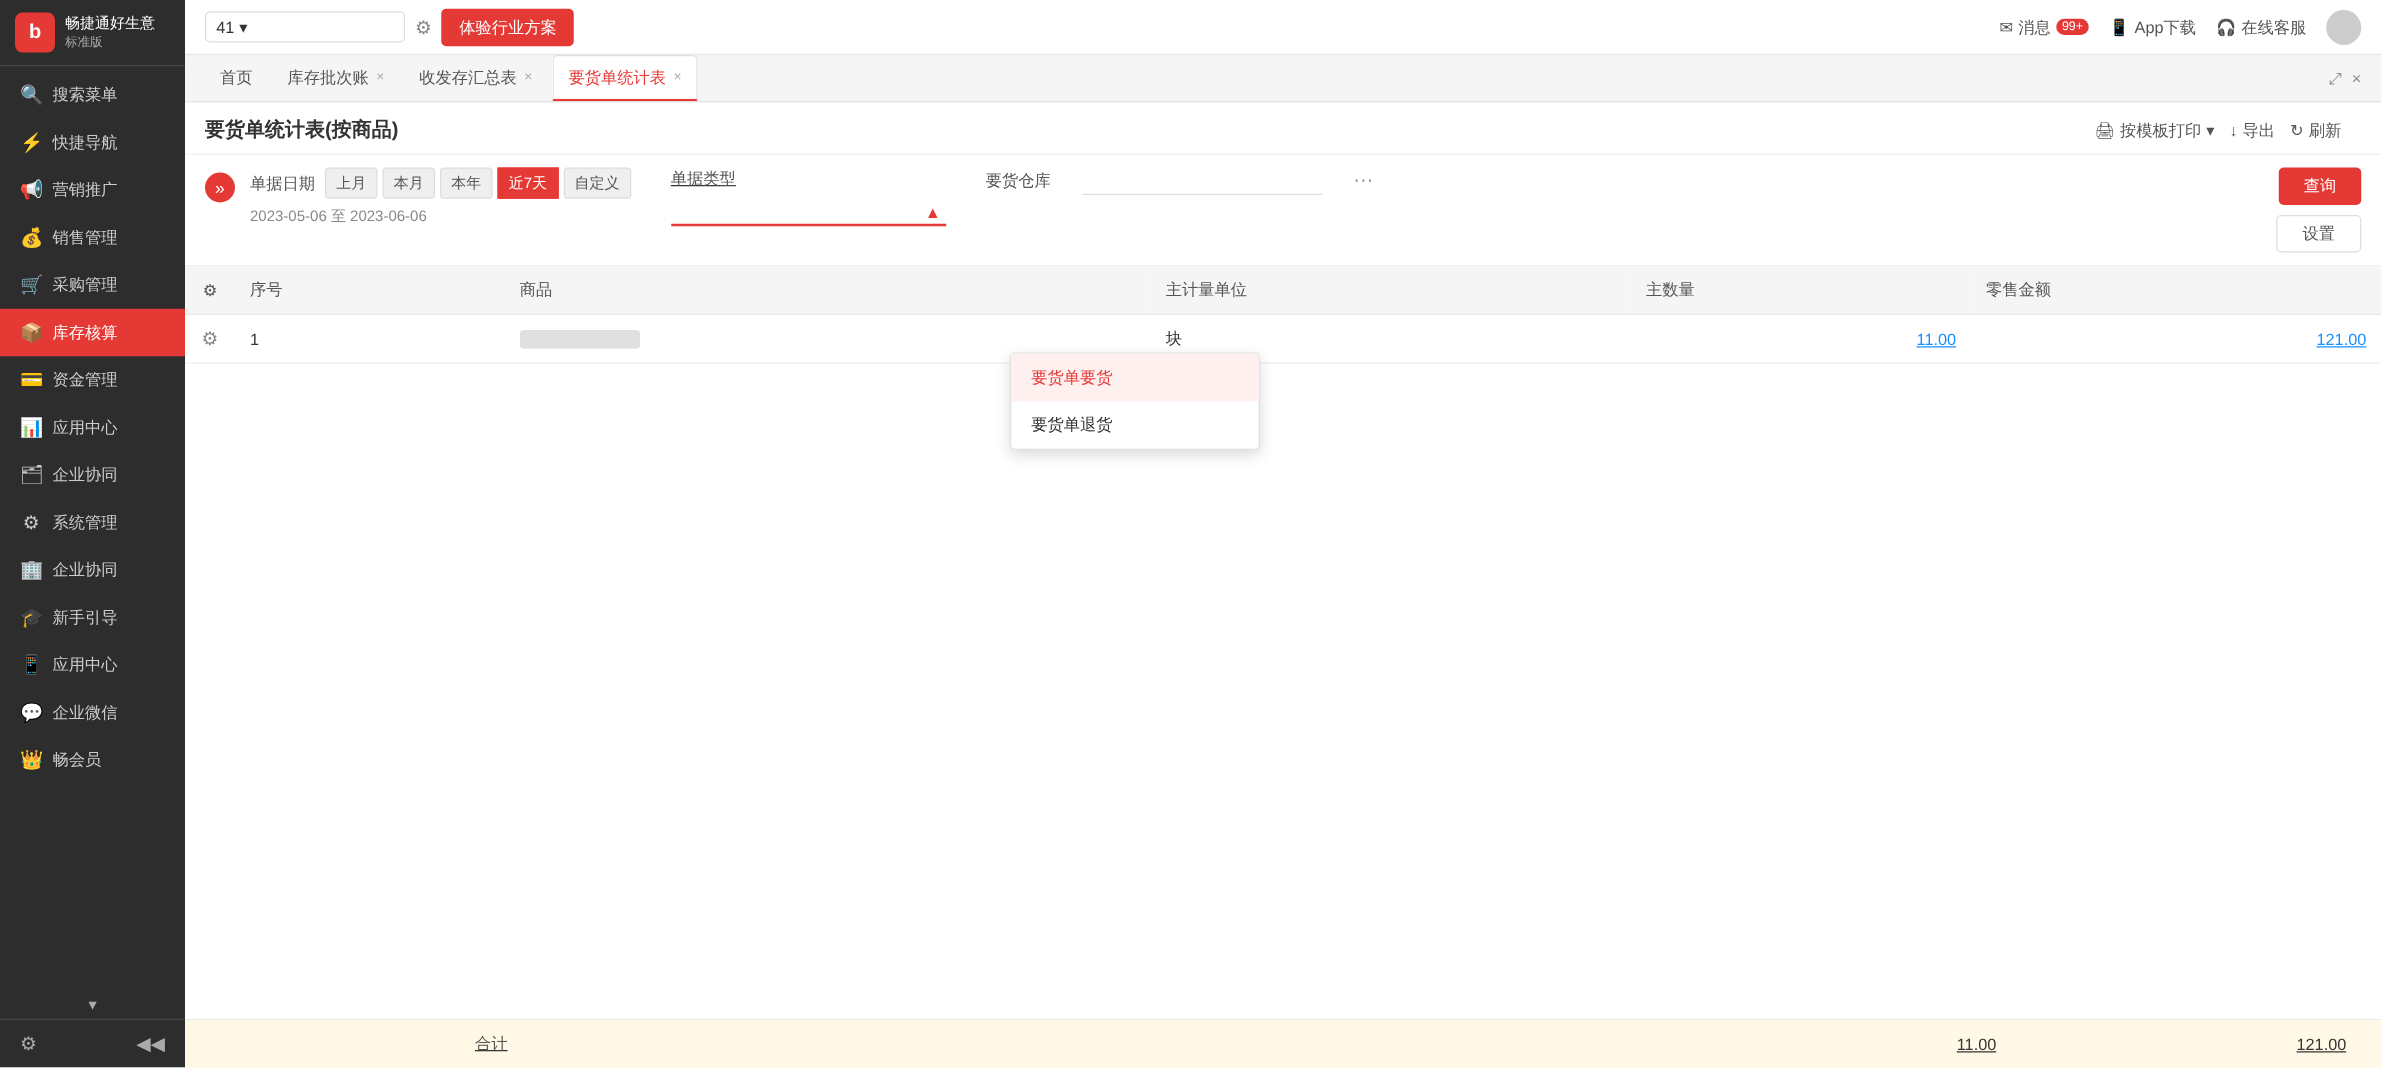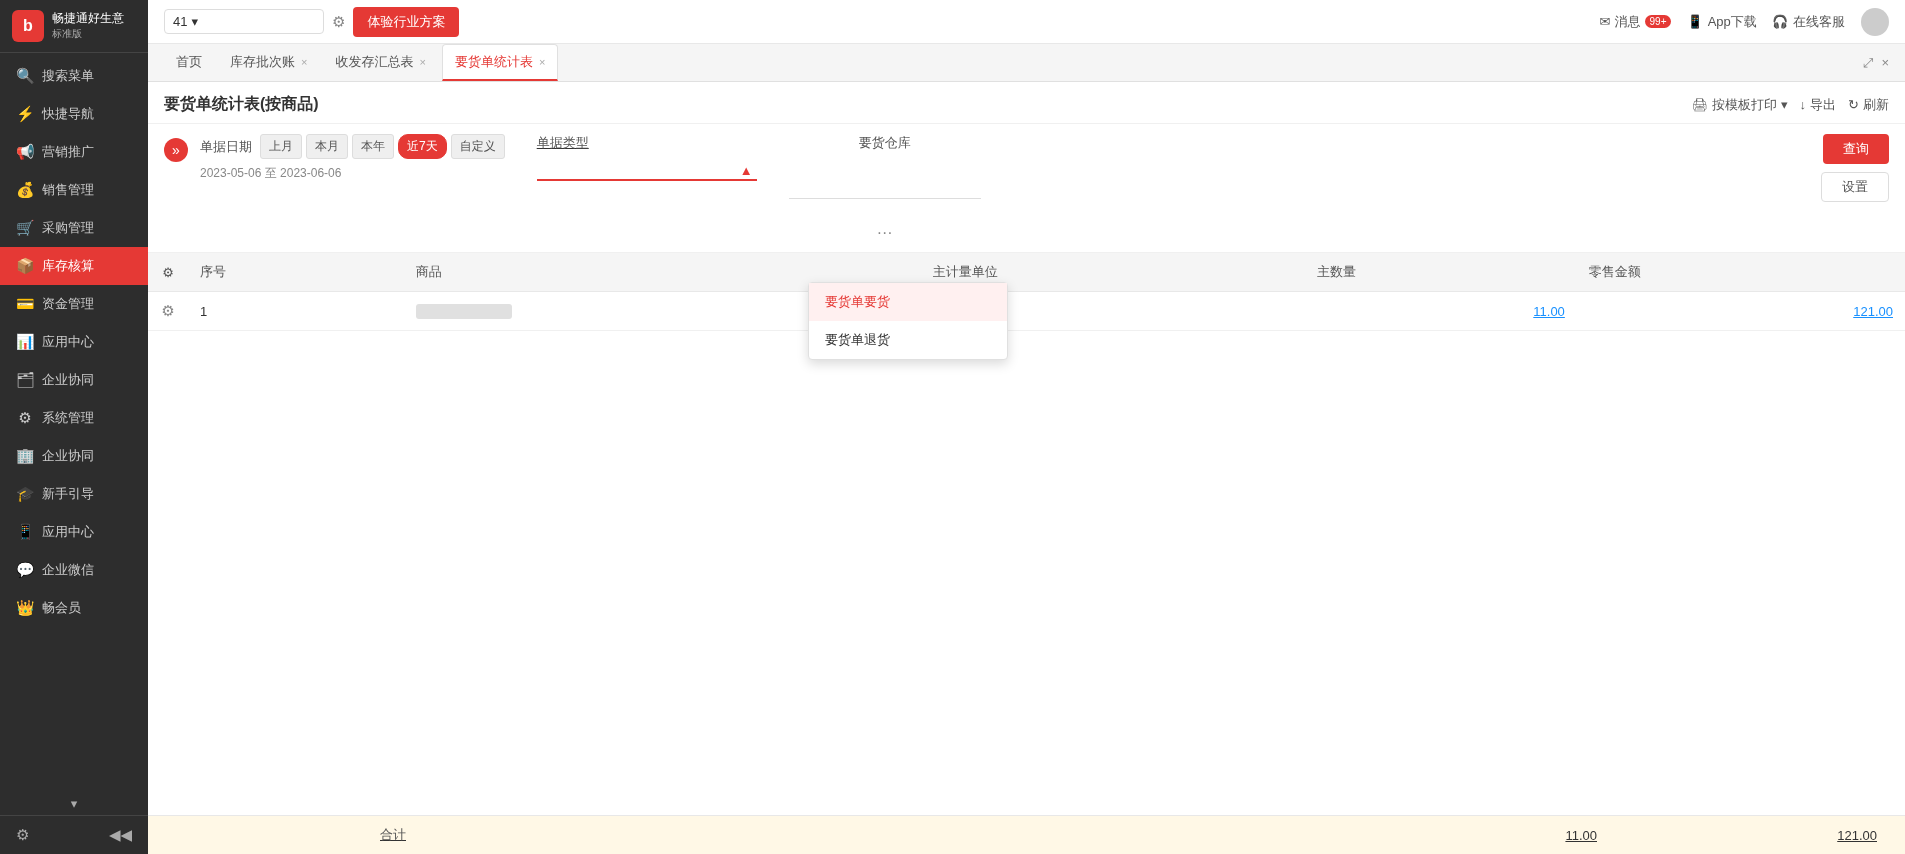--- a/index.html
+++ b/index.html
@@ -115,21 +115,21 @@
     .tab-actions { margin-left: auto; display: flex; gap: 8px; color: #888; }
 
     
     .page-content {
       flex: 1; overflow: auto; background: #fff; position: relative;
     }
 
     
     .page-header {
       display: flex; align-items: center; justify-content: space-between;
-      padding: 12px 16px 8px 16px;
+      padding: 12px 32px 8px 16px;
       border-bottom: 1px solid #f0f0f0;
     }
     .page-title { font-size: 16px; font-weight: 600; color: #333; }
     .page-actions { display: flex; align-items: center; gap: 12px; color: #555; font-size: 13px; }
     .page-actions span { cursor: pointer; display: flex; align-items: center; gap: 4px; }
 
     
     .filter-bar {
       display: flex; align-items: flex-start; gap: 12px;
       padding: 10px 16px;
@@ -145,21 +145,21 @@
     .filter-group { display: flex; flex-direction: column; gap: 6px; }
     .filter-row { display: flex; align-items: center; gap: 8px; }
     .filter-label { color: #555; font-size: 13px; white-space: nowrap; }
     .date-btns { display: flex; gap: 4px; }
     .date-btn {
       padding: 3px 8px; font-size: 12px; border: 1px solid #ddd;
       border-radius: 3px; cursor: pointer; color: #555;
     }
     .date-btn.hot {
       background: #e53935; color: white; border-color: #e53935;
-      border-radius: 10px; padding: 2px 8px;
+      border-radius: 0; padding: 2px 8px;
     }
     .date-range { font-size: 12px; color: #888; }
 
     .filter-type-group { display: flex; flex-direction: column; gap: 6px; }
     .filter-type-label { color: #555; font-size: 13px; }
     .filter-select-wrapper { position: relative; }
     .filter-select {
       border: none; border-bottom: 2px solid #e53935;
       padding: 3px 24px 3px 8px; font-size: 13px; color: #333;
       min-width: 220px; cursor: pointer; background: transparent;
@@ -184,21 +184,21 @@
     }
     .dropdown-item {
       padding: 10px 16px;
       cursor: pointer;
       font-size: 13px;
       color: #333;
     }
     .dropdown-item.selected { background: #fff0f0; color: #e53935; }
 
     
-    .warehouse-filter { display: flex; align-items: center; gap: 25px; margin-left: 20px; flex-direction: column; }
+    .warehouse-filter { display: flex; align-items: center; gap: 25px; margin-left: 20px; }
     .warehouse-label { color: #555; font-size: 13px; }
     .warehouse-input {
       border: none; border-bottom: 1px solid #ddd;
       padding: 3px 8px; font-size: 13px; outline: none;
       min-width: 180px;
     }
     .warehouse-more { color: #888; cursor: pointer; font-size: 16px; }
 
     .filter-actions { margin-left: auto; display: flex; gap: 8px; flex-direction: column; align-items: flex-end; }
     .btn-query {

